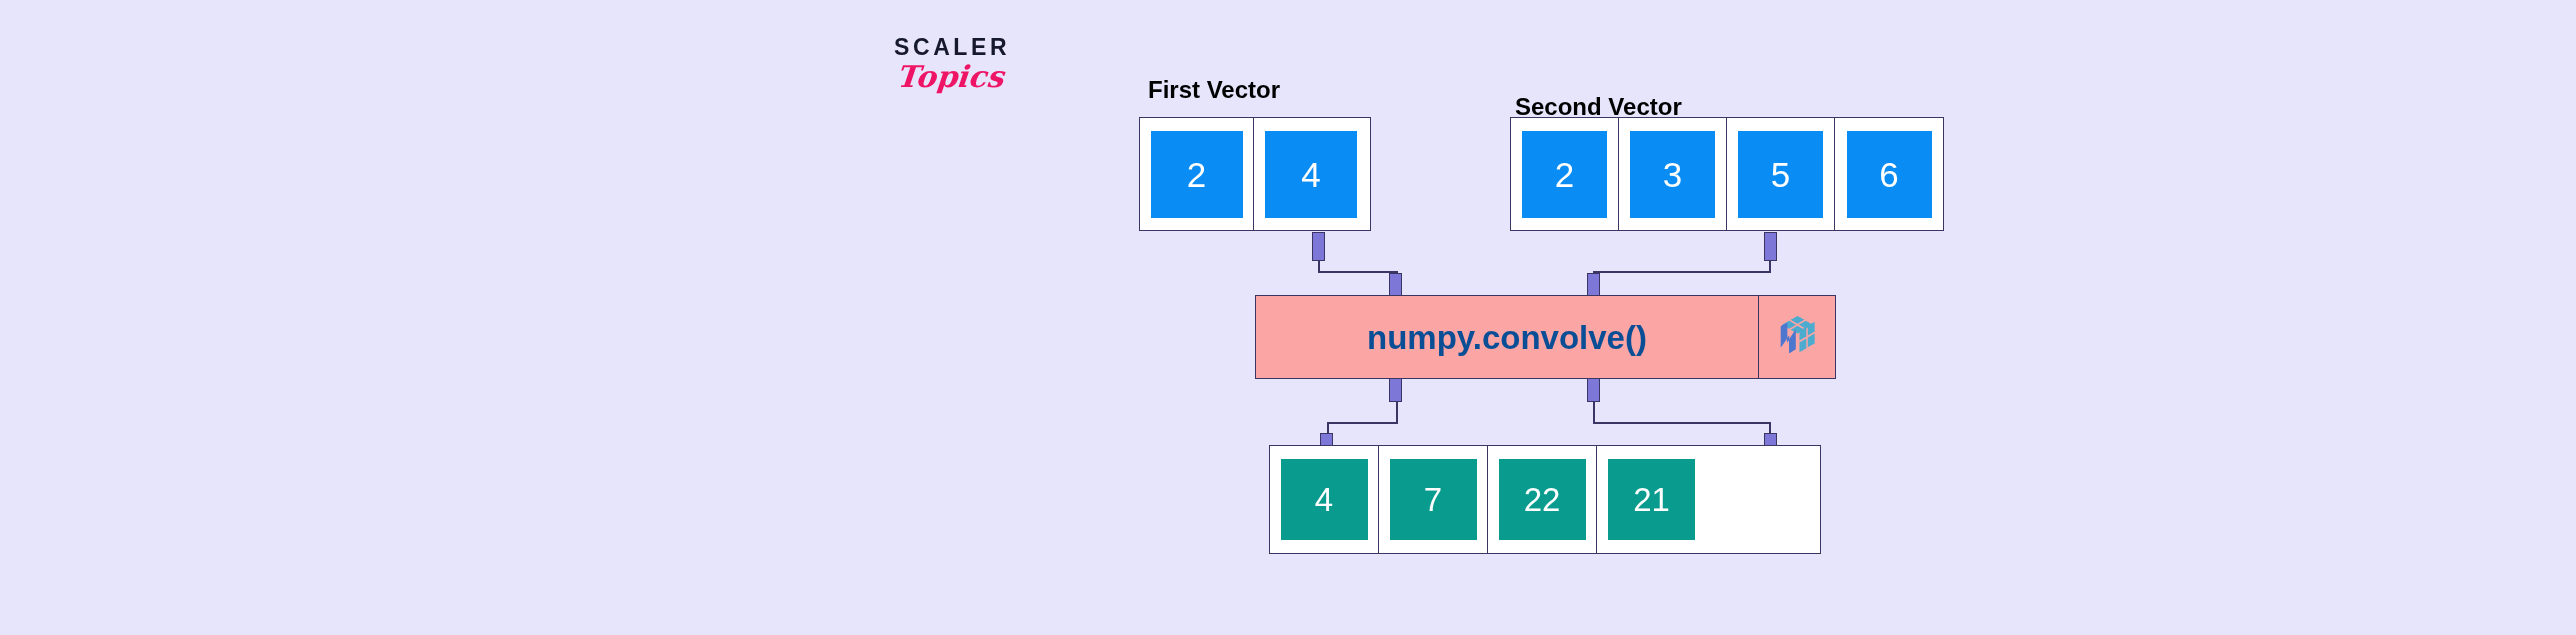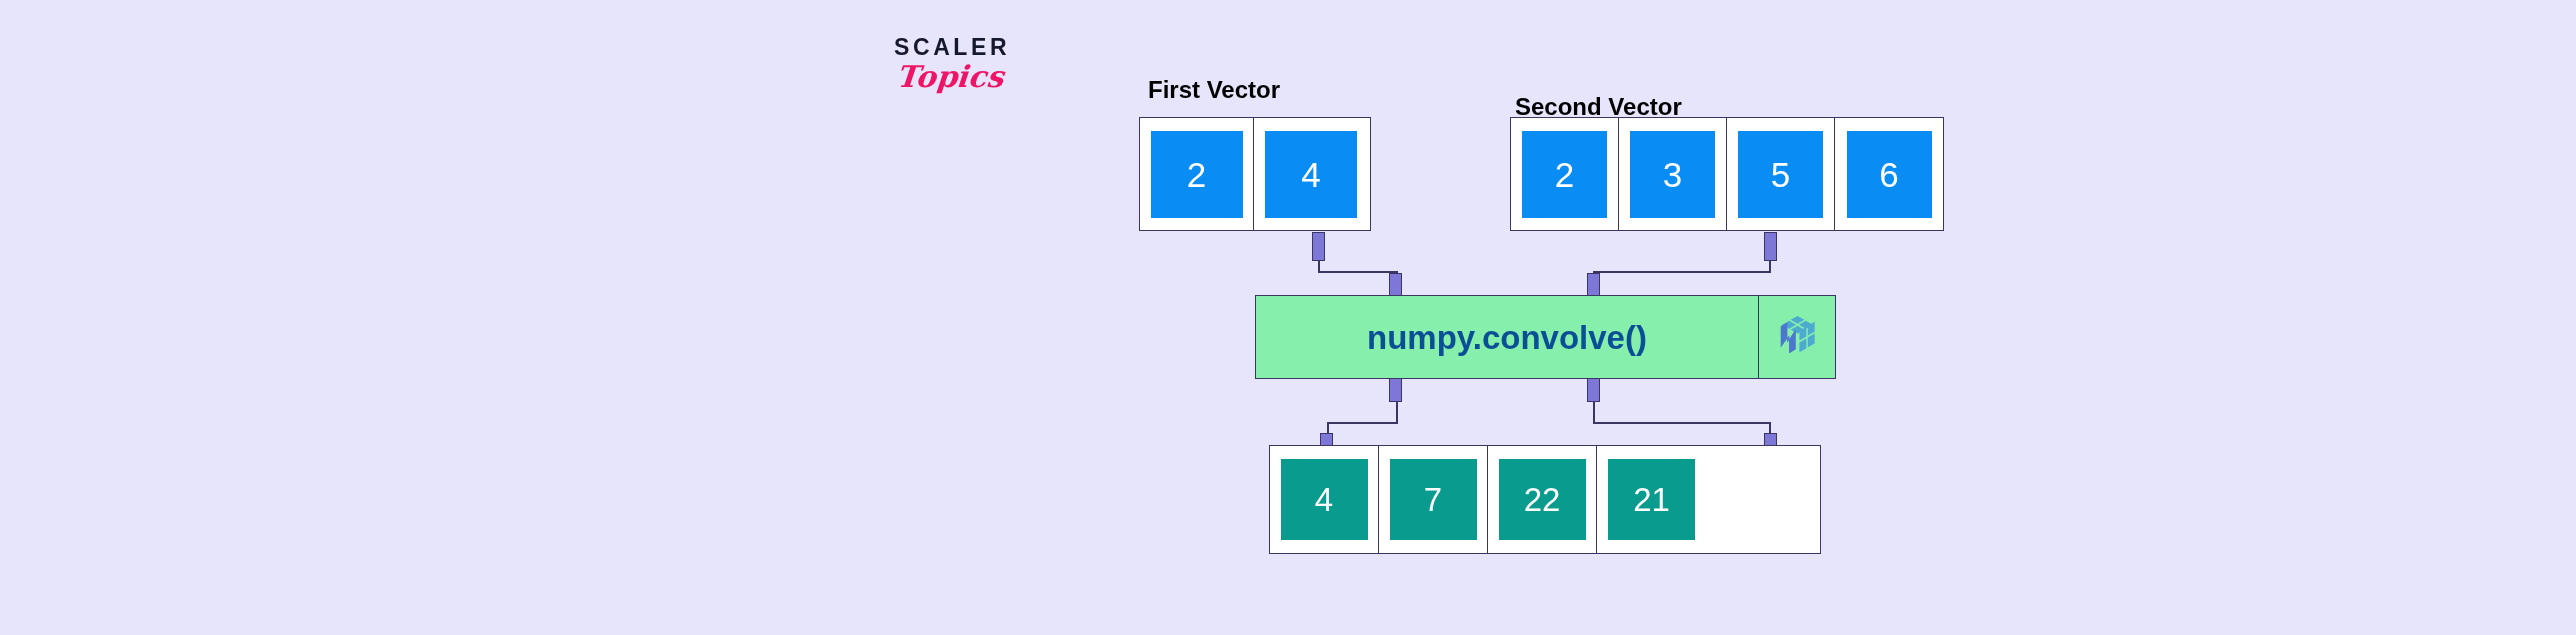--- a/index.html
+++ b/index.html
@@ -98,21 +98,21 @@
   #first-vector-label  { left: 1148px; top: 78px; }
   #second-vector-label { left: 1515px; top: 95px; }
 
   
   #function-box {
     position: absolute;
     left: 1255px;
     top: 295px;
     width: 581px;
     height: 84px;
-    background: #86efac;
+    background: #fca5a5;
     border: 1.5px solid #3b3564;
     box-sizing: border-box;
     display: flex;
     align-items: stretch;
   }
   #function-label-pane {
     flex: 1 1 auto;
     display: flex;
     align-items: center;
     justify-content: center;

